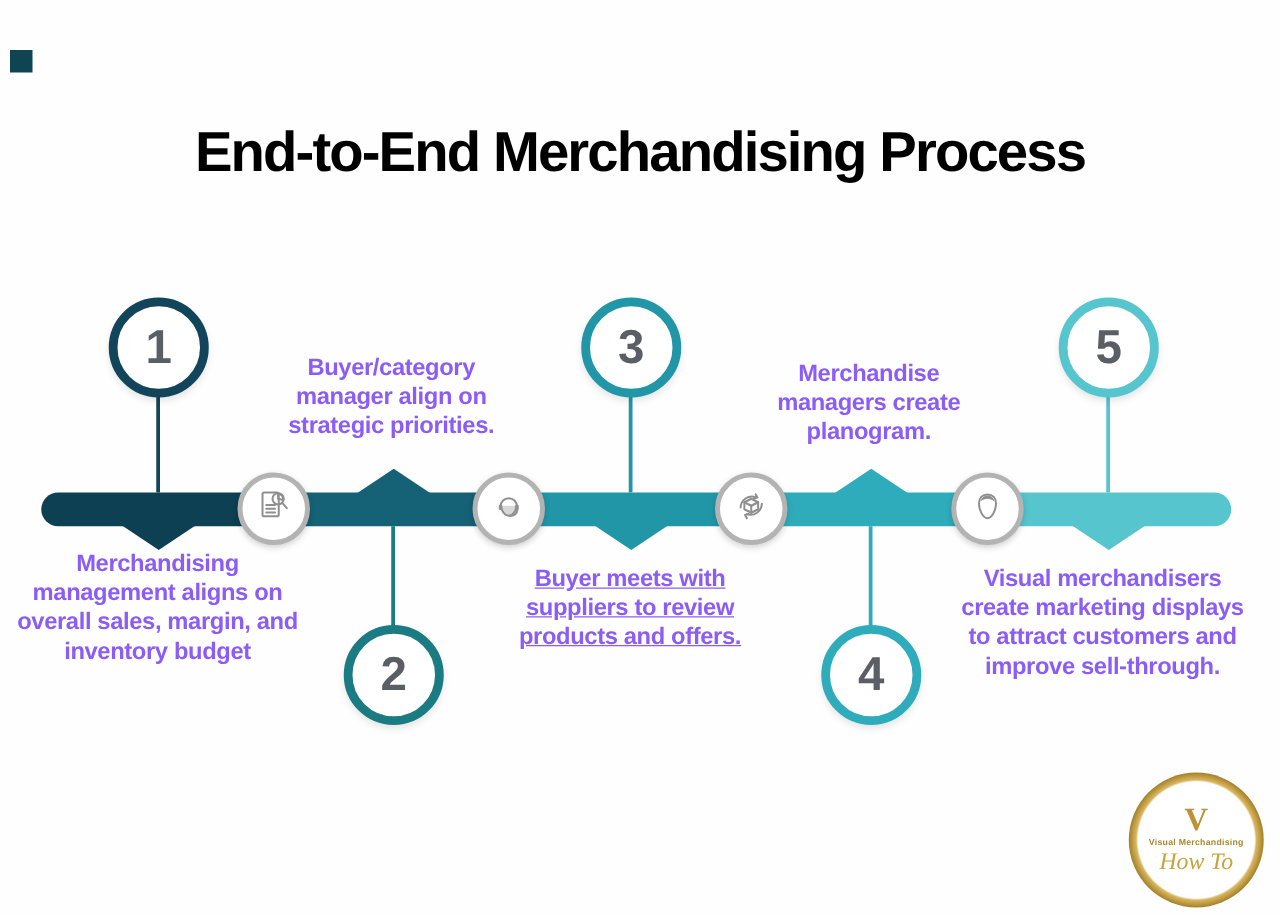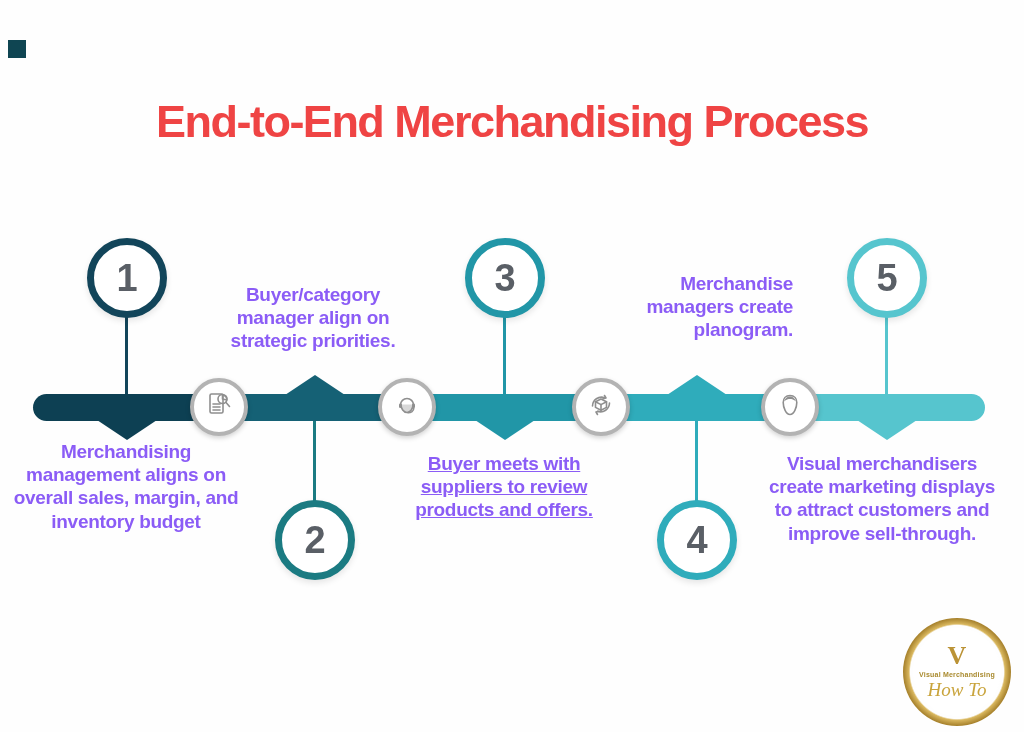--- a/index.html
+++ b/index.html
@@ -4,21 +4,21 @@
 <style>
   html,body{margin:0;padding:0;background:#ffffff;}
   .canvas{
     position:relative;width:1024px;height:732px;margin:0 auto;
     background:#fefefe;overflow:hidden;
     font-family:"Liberation Sans","DejaVu Sans",sans-serif;
   }
   .corner-mark{position:absolute;left:8px;top:40px;width:18px;height:18px;background:#0f4552;}
   .title{
     position:absolute;left:0;top:96px;width:1024px;text-align:center;
-    font-size:45px;font-weight:bold;color:#ef4444;letter-spacing:-1.5px;
+    font-size:45px;font-weight:bold;color:#000000;letter-spacing:-1.5px;
   }
   
   .seg{position:absolute;top:394px;height:27px;}
   .seg.first{border-radius:14px 0 0 14px;}
   .seg.last{border-radius:0 14px 14px 0;}
   
   .arrow{position:absolute;width:0;height:0;border-left:30px solid transparent;border-right:30px solid transparent;}
   .arrow.down{border-top:20px solid #000;top:420px;}
   .arrow.up{border-bottom:20px solid #000;top:375px;}
   
@@ -146,21 +146,21 @@
       <svg viewBox="0 0 32 32">
         <path d="M16 6.5c4.3 0 6.8 3 6.8 7 0 4.8-2.8 12-6.8 12s-6.8-7.2-6.8-12c0-4 2.5-7 6.8-7z"></path>
         <path d="M10.2 12.2c1-3.6 4-4.8 5.8-4.8s4.8 1.2 5.8 4.8c-2-1.6-4-2.2-5.8-2.2s-3.8 0.6-5.8 2.2z" fill="#8f8f8f" stroke="none"></path>
       </svg>
     </span>
   </div>
 
   <div class="desc" style="left:13px;top:440px;width:226px;">Merchandising management aligns on overall sales, margin, and inventory budget</div>
   <div class="desc" style="left:213px;top:283px;width:200px;">Buyer/category manager align on strategic priorities.</div>
   <div class="desc" style="left:399px;top:452px;width:210px;text-decoration:underline;">Buyer meets with suppliers to review products and offers.</div>
-  <div class="desc" style="left:597px;top:272px;width:196px;text-align:right;">Merchandise managers create planogram.</div>
+  <div class="desc" style="left:597px;top:288px;width:196px;">Merchandise managers create planogram.</div>
   <div class="desc" style="left:766px;top:452px;width:232px;text-align:center;">Visual merchandisers create marketing displays to attract customers and improve sell-through.</div>
 
   <div class="logo">
     <div class="ring"></div>
     <div class="inner">
       <div class="v">V</div>
       <div class="line1">Visual Merchandising</div>
       <div class="line2">How To</div>
     </div>
   </div>

